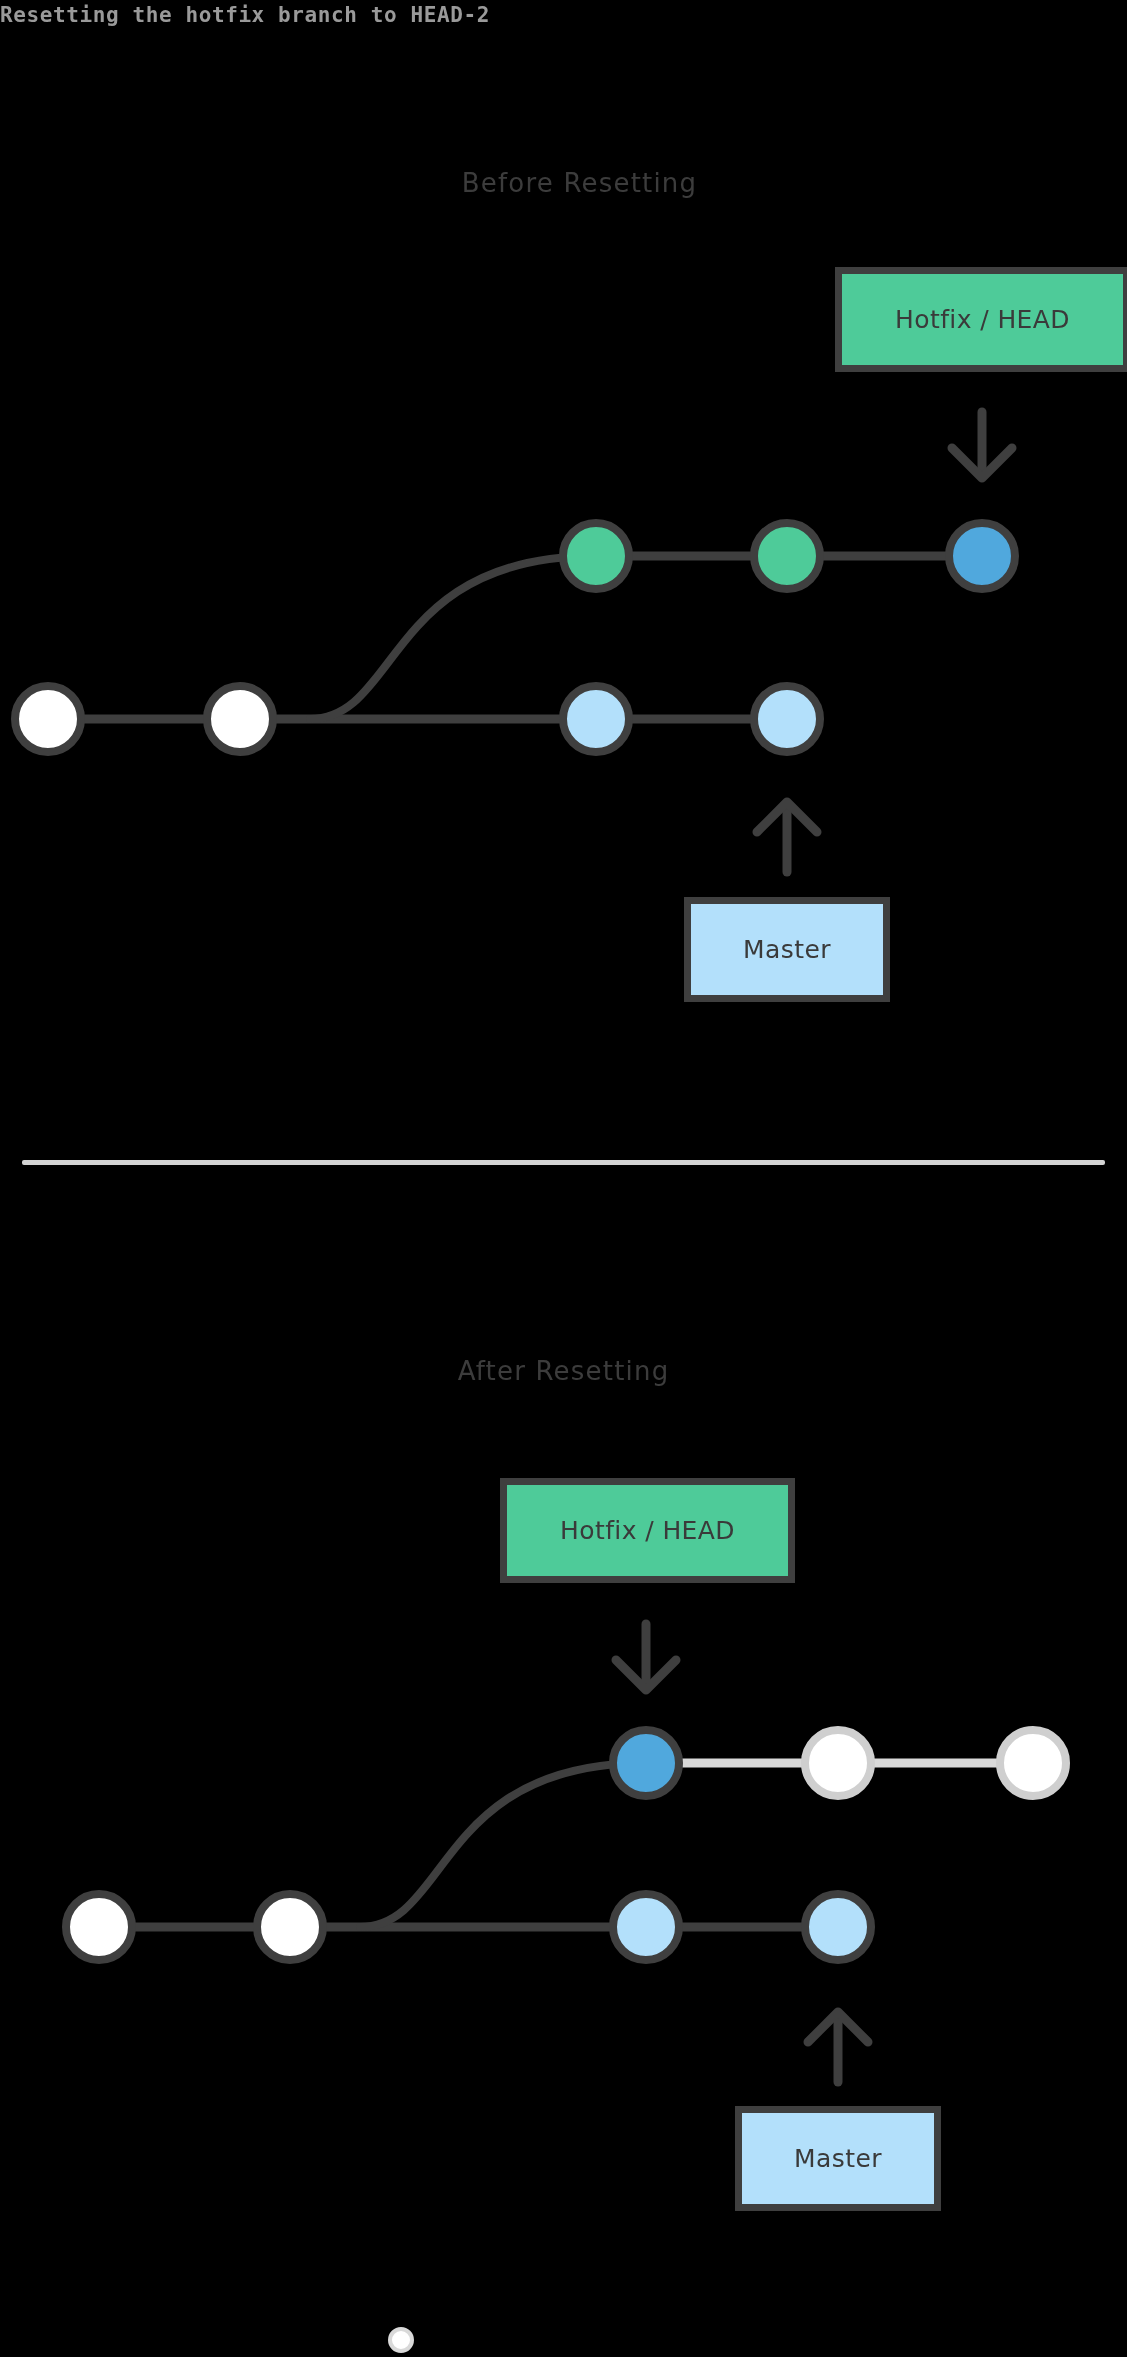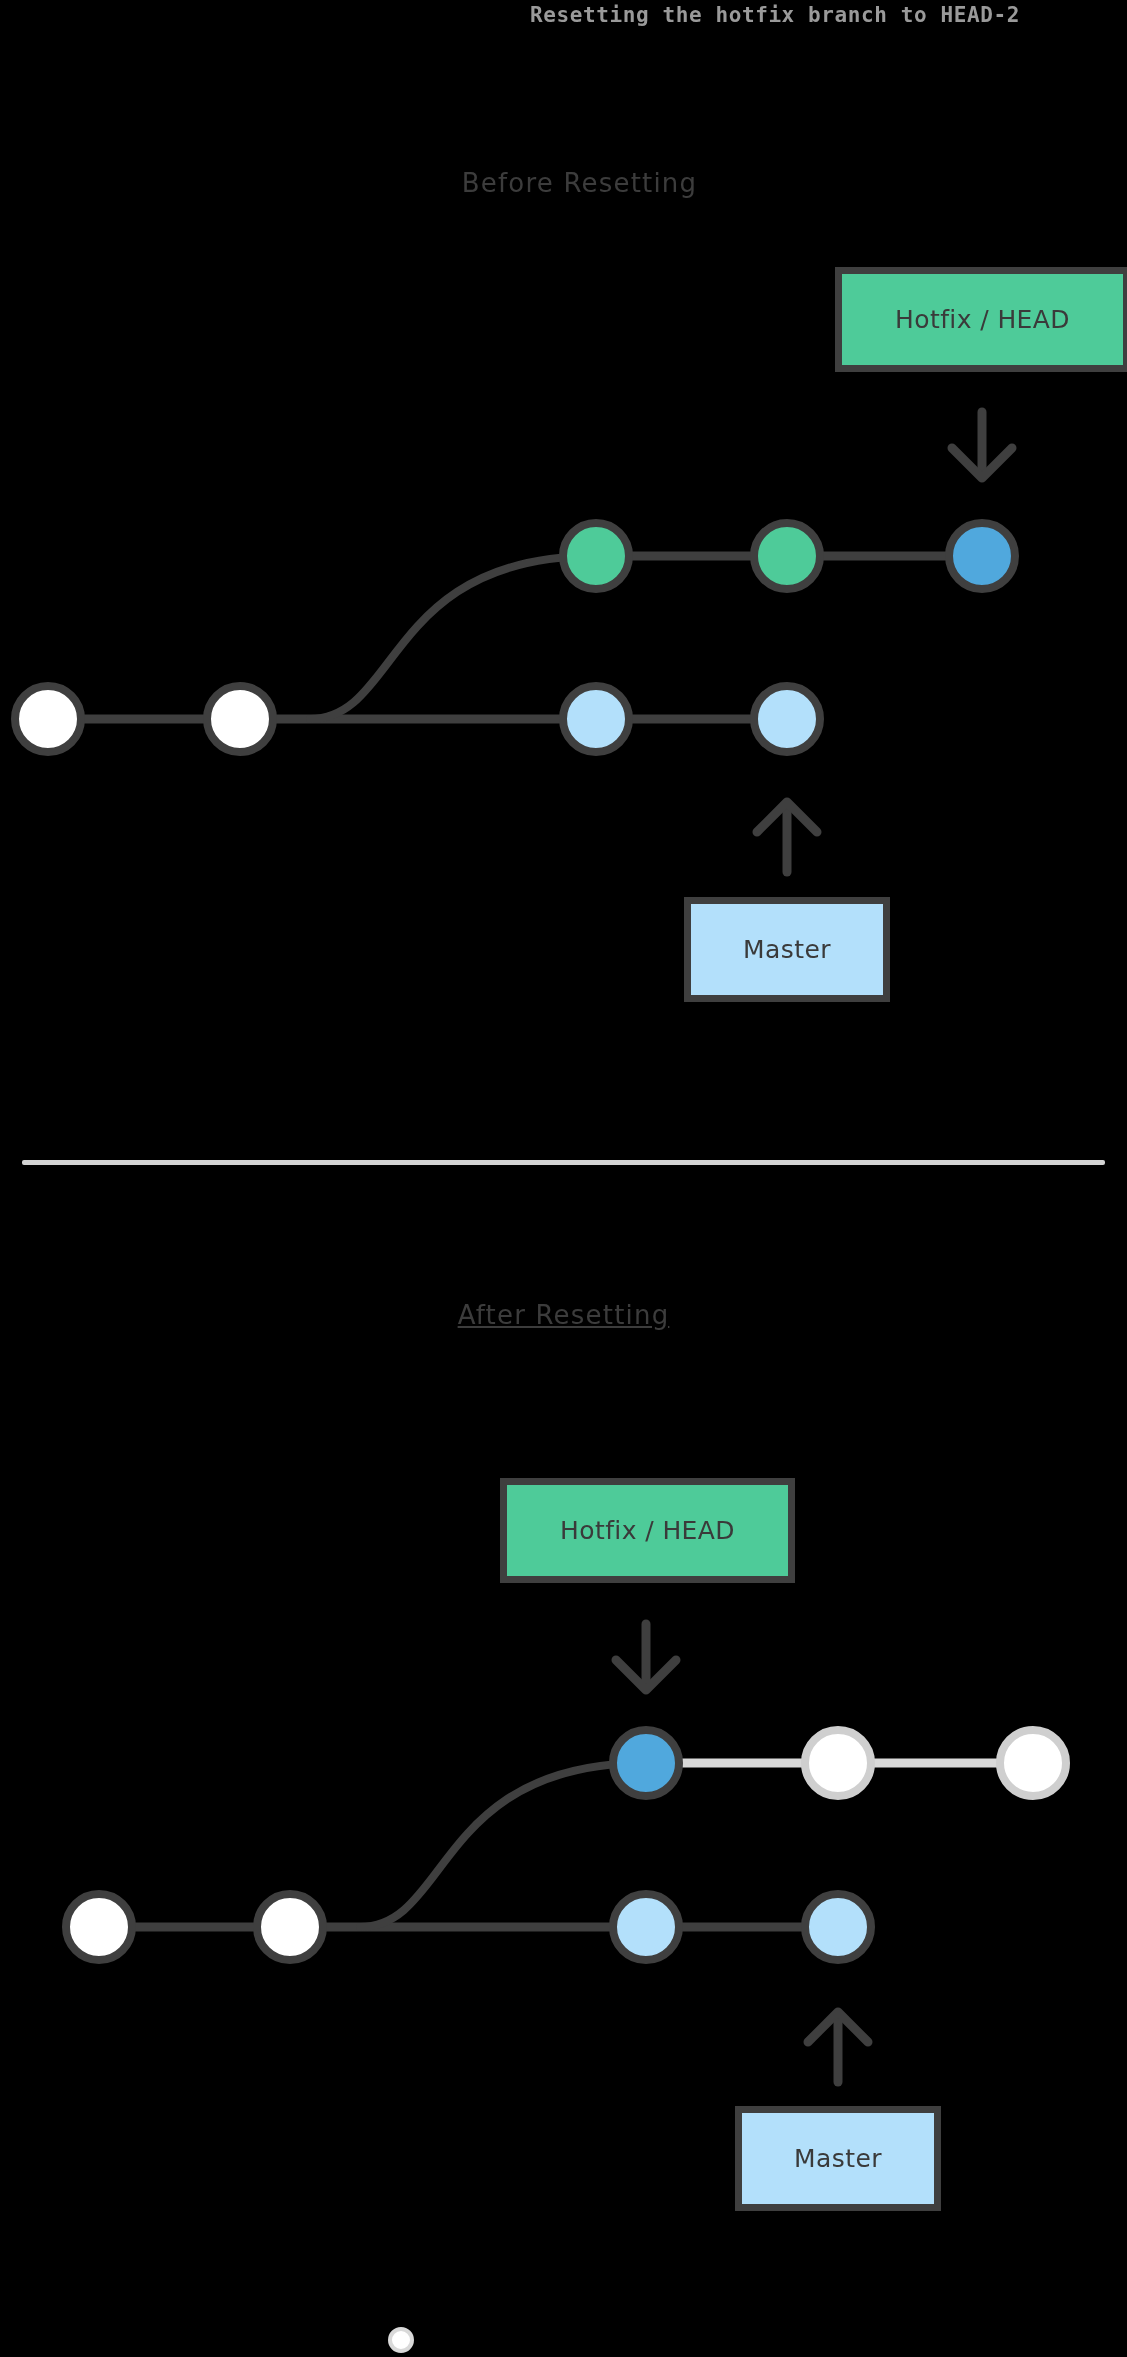--- a/index.html
+++ b/index.html
@@ -21,21 +21,21 @@
     left: 0;
     top: 0;
     width: 1127px;
     height: 2357px;
   }
   .page-title {
     position: absolute;
     left: 0;
     top: 0;
     width: 1020px;
-    text-align: right;
+    text-align: left;
     font-size: 21px;
     font-weight: bold;
     letter-spacing: 0.6px;
     color: #9a9a9a;
     font-family: "DejaVu Sans Mono", "Liberation Mono", monospace;
     line-height: 30px;
   }
   .section-title {
     position: absolute;
     width: 1127px;
@@ -121,21 +121,21 @@
     <circle cx="787" cy="319" r="33" fill="#b3e0fb" stroke="#3f3f3f" stroke-width="8"></circle>
 
     <g>
       <line x1="787" y1="472" x2="787" y2="404" stroke="#3f3f3f" stroke-width="9" stroke-linecap="round"></line>
       <polyline points="757,432 787,402 817,432" fill="none" stroke="#3f3f3f" stroke-width="9" stroke-linecap="round" stroke-linejoin="round"></polyline>
     </g>
   </svg>
 
   <div class="divider" id="section-divider" style="top: 1160px; left: 22px; width: 1083px;"></div>
 
-  <div class="section-title" style="top:1300px;text-decoration:underline;">After Resetting</div>
+  <div class="section-title" style="top:1356px;">After Resetting</div>
 
   <div class="label-box green" id="after-hotfix-label" style="left: 500px; top: 1478px; width: 295px; height: 105px;">Hotfix / HEAD</div>
 
   <div class="label-box blue" id="after-master-label" style="left: 735px; top: 2106px; width: 206px; height: 105px;">Master</div>
 
   <svg class="graph" id="after-graph" style="top:1610px; height:510px;" viewBox="0 0 1127 510" width="1127" height="510">
 
     <g>
       <line x1="646" y1="14" x2="646" y2="76" stroke="#3f3f3f" stroke-width="9" stroke-linecap="round"></line>
       <polyline points="616,50 646,80 676,50" fill="none" stroke="#3f3f3f" stroke-width="9" stroke-linecap="round" stroke-linejoin="round"></polyline>

